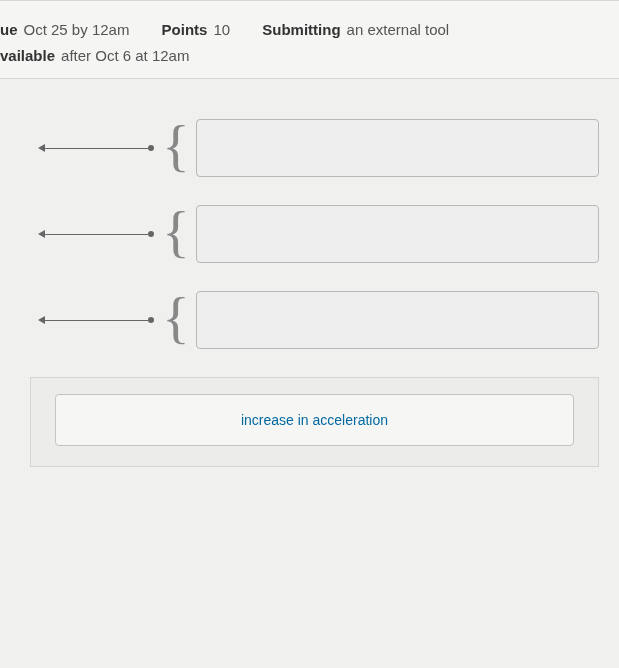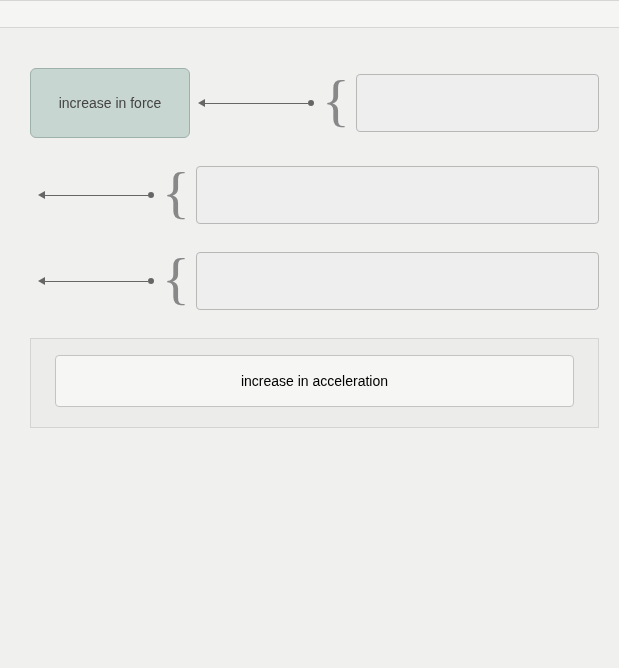--- a/index.html
+++ b/index.html
@@ -105,37 +105,42 @@
   }
   .answer-chip {
     background: #f6f6f5;
     border: 1px solid #c4c4c2;
     border-radius: 4px;
     height: 52px;
     display: flex;
     align-items: center;
     justify-content: center;
     font-size: 14px;
-    color: #000000;
+    color: #0369a1;
     margin-bottom: 20px;
     cursor: grab;
   }
 </style>
 </head>
 <body>
 
 <div class="header">
+  <div class="row1">
+    <span class="seg"><b>ue</b><span>Oct 25 by 12am</span></span>
+    <span class="seg"><b>Points</b><span>10</span></span>
+    <span class="seg"><b>Submitting</b><span>an external tool</span></span>
+  </div>
+  <div class="row2">
+    <span class="seg"><b>vailable</b><span>after Oct 6 at 12am</span></span>
+  </div>
 </div>
 
 <div class="work-area">
 
   <div class="match-row">
-    <div class="category-box">
-        <span>increase in force</span>
-      </div>
     <div class="connector">
         <span class="lcap"></span>
         <span class="rcap"></span>
       </div>
     <div class="brace">{</div>
     <div class="drop-slot"></div>
   </div>
 
   <div class="match-row">
     <div class="connector">

